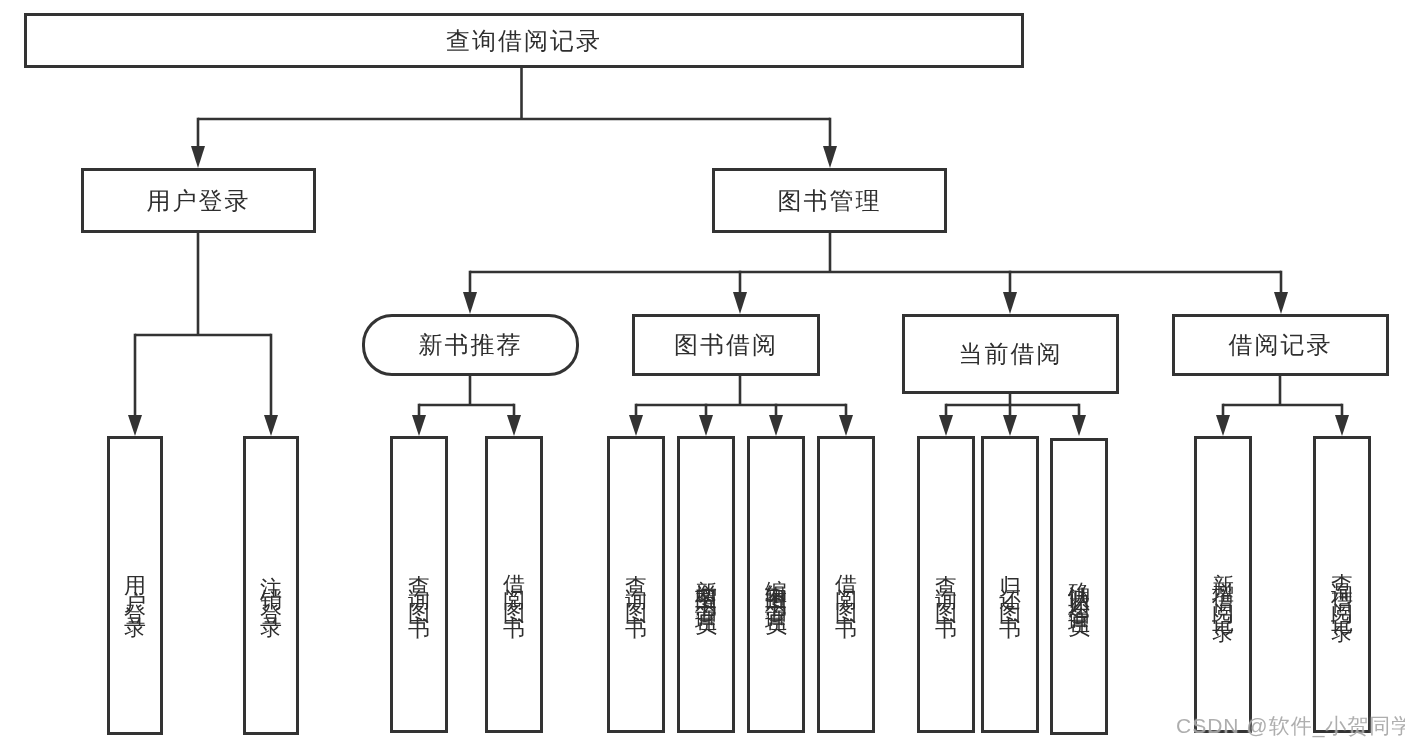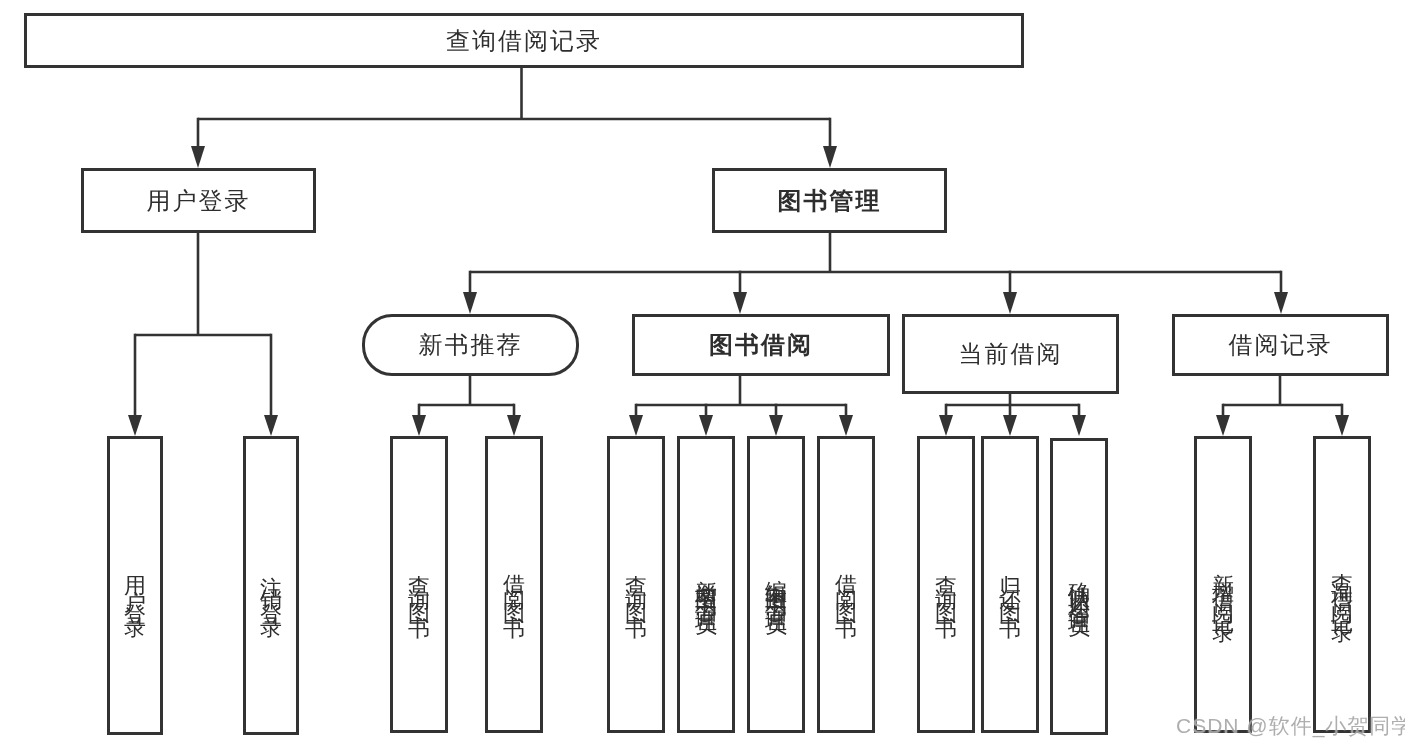--- a/index.html
+++ b/index.html
@@ -126,28 +126,28 @@
     <polygon points="1335,415 1349,415 1342,436" stroke="none"></polygon>
   </svg>
 
   <div class="node" style="left:24px; top:13px; width:1000px; height:55px;">
     <span class="hlabel">查询借阅记录</span>
   </div>
 
   <div class="node" style="left:81px; top:168px; width:235px; height:65px;">
     <span class="hlabel">用户登录</span>
   </div>
-  <div class="node" style="left:712px; top:168px; width:235px; height:65px;font-weight:bold;">
+  <div class="node" style="left:712px; top:168px; width:235px; height:65px;">
     <span class="hlabel">图书管理</span>
   </div>
 
   <div class="node" style="left:362px; top:314px; width:217px; height:62px;border-radius:30px;">
     <span class="hlabel">新书推荐</span>
   </div>
-  <div class="node" style="left:632px; top:314px; width:258px; height:62px;font-weight:bold;">
+  <div class="node" style="left:632px; top:314px; width:188px; height:62px;">
     <span class="hlabel">图书借阅</span>
   </div>
   <div class="node" style="left:902px; top:314px; width:217px; height:80px;">
     <span class="hlabel">当前借阅</span>
   </div>
   <div class="node" style="left:1172px; top:314px; width:217px; height:62px;">
     <span class="hlabel">借阅记录</span>
   </div>
 
   <div class="node vnode" style="left:107px; top:436px; width:56px; height:299px;">

